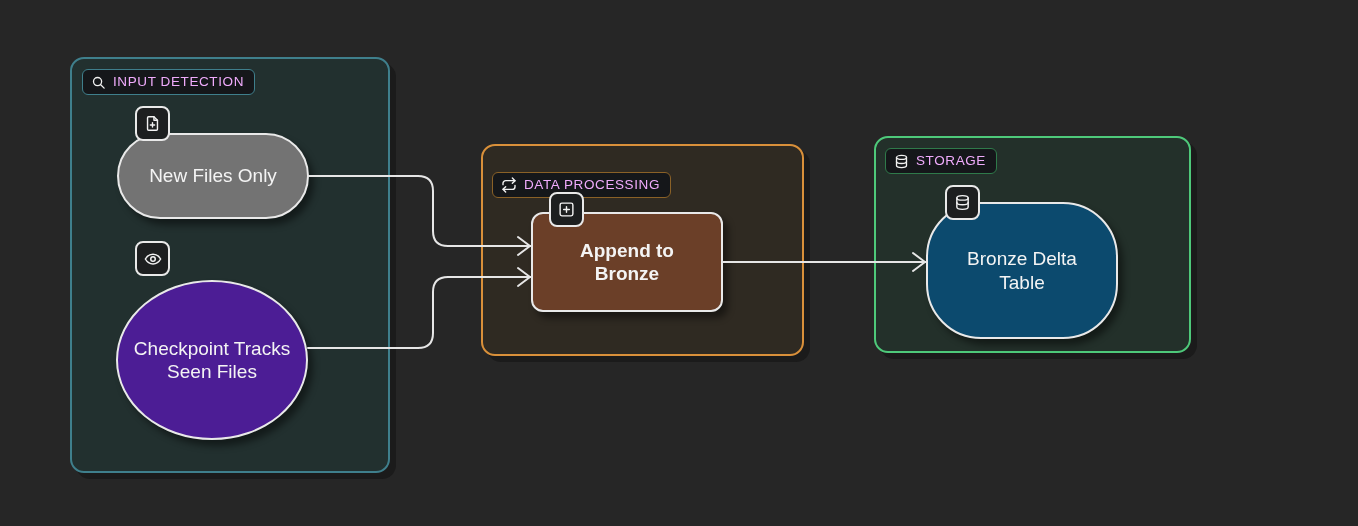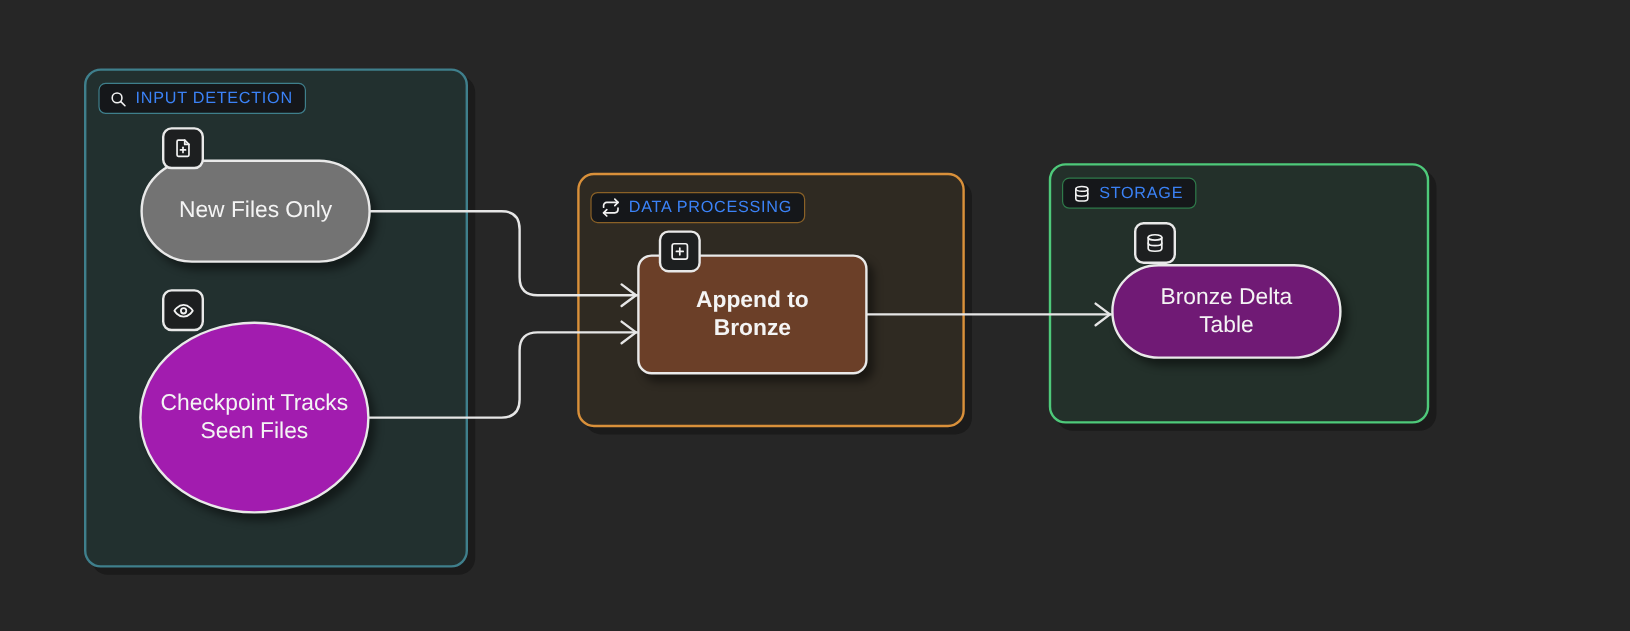--- a/index.html
+++ b/index.html
@@ -52,21 +52,21 @@
     height: 26px;
     padding: 0 10px 0 8px;
     border-radius: 6px;
     background: #15171a;
     border: 1.5px solid;
     box-sizing: border-box;
     z-index: 3;
     white-space: nowrap;
   }
   .group-label span.lbl {
-    color: #3b82f6;
+    color: #f0abfc;
     font-size: 13.5px;
     letter-spacing: 0.6px;
     line-height: 1;
   }
   .group-label svg { display: block; }
 
   
   .node {
     position: absolute;
     box-sizing: border-box;
@@ -123,33 +123,33 @@
   </div>
   <div class="node-badge" style="left:135px; top:106px;">
     <svg width="17" height="17" viewBox="0 0 24 24" fill="none" stroke="#f2f2f2" stroke-width="2" stroke-linecap="round" stroke-linejoin="round">
       <path d="M14 2.5H6.5A1.5 1.5 0 0 0 5 4v16a1.5 1.5 0 0 0 1.5 1.5h11A1.5 1.5 0 0 0 19 20V7.5L14 2.5z"></path>
       <polyline points="14 2.5 14 7.5 19 7.5"></polyline>
       <line x1="12" y1="11" x2="12" y2="17"></line>
       <line x1="9" y1="14" x2="15" y2="14"></line>
     </svg>
   </div>
 
-  <div class="node" style="left:116px; top:268px; width:192px; height:160px; border-radius:50%; background:#a21caf;">
+  <div class="node" style="left:116px; top:280px; width:192px; height:160px; border-radius:50%; background:#4c1d95;">
     <div class="node-text">Checkpoint Tracks Seen Files</div>
   </div>
   <div class="node-badge" style="left:135px; top:241px;">
     <svg width="18" height="18" viewBox="0 0 24 24" fill="none" stroke="#f2f2f2" stroke-width="2" stroke-linecap="round" stroke-linejoin="round">
       <path d="M1.8 12S5.5 5.5 12 5.5 22.2 12 22.2 12 18.5 18.5 12 18.5 1.8 12 1.8 12z"></path>
       <circle cx="12" cy="12" r="3"></circle>
     </svg>
   </div>
 
   <div class="group" style="left:481px; top:144px; width:323px; height:212px; background:#2f2a22; border-color:#d9903a;"></div>
 
-  <div class="group-label" style="left:492px; top:160px; border-color:#8a6127;">
+  <div class="group-label" style="left:492px; top:172px; border-color:#8a6127;">
     <span>
       <svg width="16" height="16" viewBox="0 0 24 24" fill="none" stroke="#f2f2f2" stroke-width="2.1" stroke-linecap="round" stroke-linejoin="round">
         <polyline points="17 1.5 21 5.5 17 9.5"></polyline>
         <path d="M3 11.5v-2a4 4 0 0 1 4-4h14"></path>
         <polyline points="7 22.5 3 18.5 7 14.5"></polyline>
         <path d="M21 12.5v2a4 4 0 0 1-4 4H3"></path>
       </svg>
     </span>
     <span class="lbl">DATA PROCESSING</span>
   </div>
@@ -171,21 +171,21 @@
     <span>
       <svg width="15" height="15" viewBox="0 0 24 24" fill="none" stroke="#f2f2f2" stroke-width="2.1" stroke-linecap="round" stroke-linejoin="round">
         <ellipse cx="12" cy="5.5" rx="8" ry="3.2"></ellipse>
         <path d="M4 5.5v13c0 1.8 3.6 3.2 8 3.2s8-1.4 8-3.2v-13"></path>
         <path d="M4 12c0 1.8 3.6 3.2 8 3.2s8-1.4 8-3.2"></path>
       </svg>
     </span>
     <span class="lbl">STORAGE</span>
   </div>
 
-  <div class="node" style="left:926px; top:220px; width:192px; height:79px; border-radius:55px; background:#701a75;">
+  <div class="node" style="left:926px; top:202px; width:192px; height:137px; border-radius:55px; background:#0c4a6e;">
     <div class="node-text">Bronze Delta Table</div>
   </div>
   <div class="node-badge" style="left:945px; top:185px;">
     <svg width="17" height="17" viewBox="0 0 24 24" fill="none" stroke="#f2f2f2" stroke-width="2" stroke-linecap="round" stroke-linejoin="round">
       <ellipse cx="12" cy="5.5" rx="8" ry="3.2"></ellipse>
       <path d="M4 5.5v13c0 1.8 3.6 3.2 8 3.2s8-1.4 8-3.2v-13"></path>
       <path d="M4 12c0 1.8 3.6 3.2 8 3.2s8-1.4 8-3.2"></path>
     </svg>
   </div>
 

